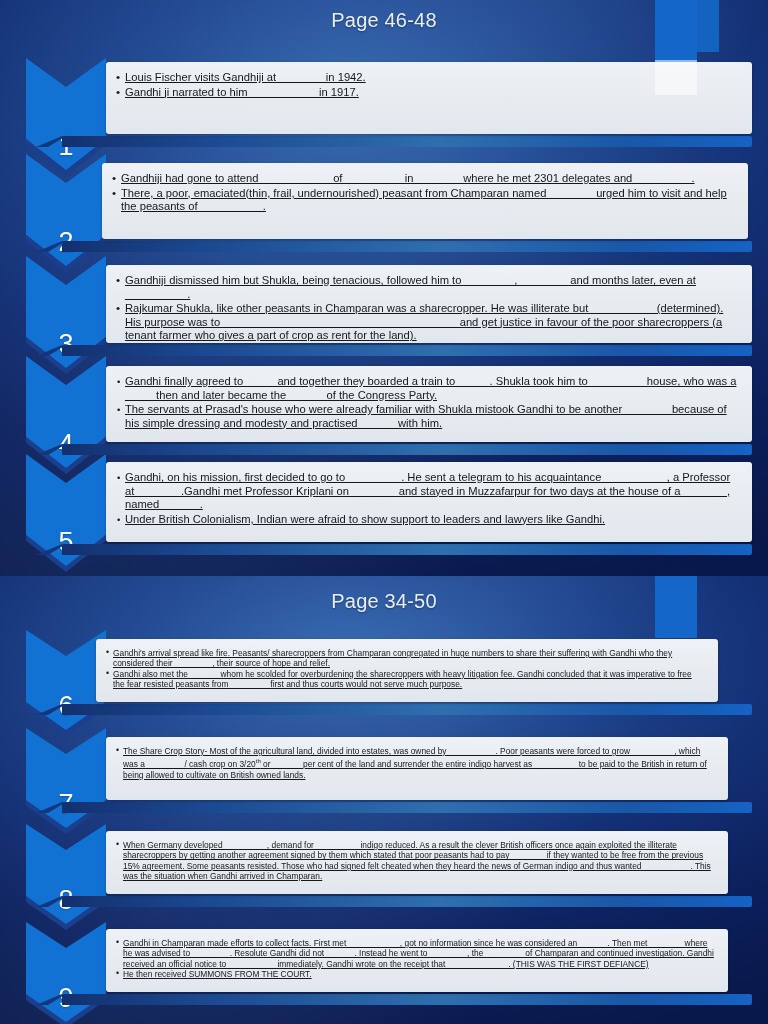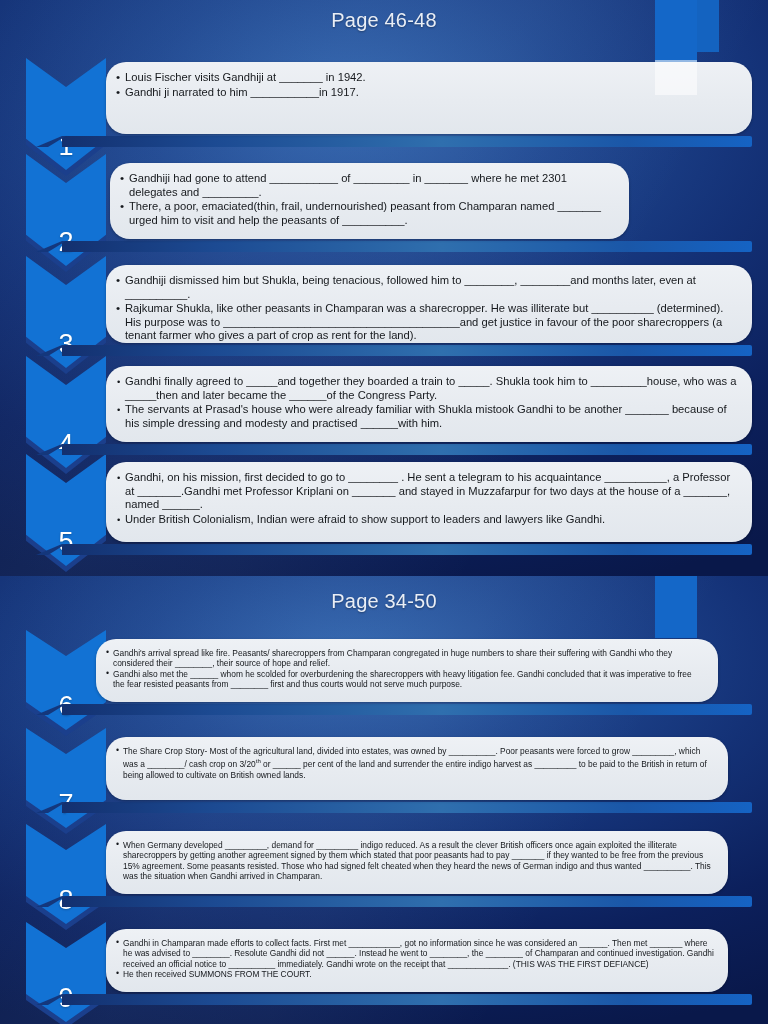--- a/index.html
+++ b/index.html
@@ -149,25 +149,26 @@
     position:absolute;
     left:-26px; top:0;
     width:30px; height:11px;
     background:#14377c;
     clip-path:polygon(26px 0, 30px 0, 12px 11px, 0 11px);
   }
 
   .card {
     position:absolute;
     background:linear-gradient(180deg,#eef1f5 0%,#e7ebf0 55%,#e2e7ed 100%);
-    border-radius:20px;
+    border-radius:3px;
     box-shadow:0 1px 3px rgba(0,0,0,0.30);
     padding:9px 14px 8px 10px;
     color:#15181c;
     z-index:4;
+    text-decoration:underline;
   }
 
   .card ul {
     list-style:none;
     margin:0;
     padding:0;
   }
   .card li {
     position:relative;
     padding-left:9px;
@@ -233,21 +234,21 @@
 
     <div class="row-bar" style="top:136px;"></div>
     <div class="card" style="left:106px; top:62px; width:646px; height:72px;">
       <ul>
         <li>Louis Fischer visits Gandhiji at _______ in 1942.</li>
         <li>Gandhi ji narrated to him ___________in 1917.</li>
       </ul>
     </div>
 
     <div class="row-bar" style="top:241px;"></div>
-    <div class="card" style="left:110px; top:163px; width:519px; height:76px;">
+    <div class="card" style="left:102px; top:163px; width:646px; height:76px;">
       <ul>
         <li>Gandhiji had gone to attend ___________ of _________ in _______ where he met 2301 delegates and _________.</li>
         <li>There, a poor, emaciated(thin, frail, undernourished) peasant from Champaran named _______ urged him to visit and help the peasants of __________.</li>
       </ul>
     </div>
 
     <div class="row-bar" style="top:345px;"></div>
     <div class="card" style="left:106px; top:265px; width:646px; height:78px;">
       <ul>
         <li>Gandhiji dismissed him but Shukla, being tenacious, followed him to ________, ________and months later, even at __________.</li>

